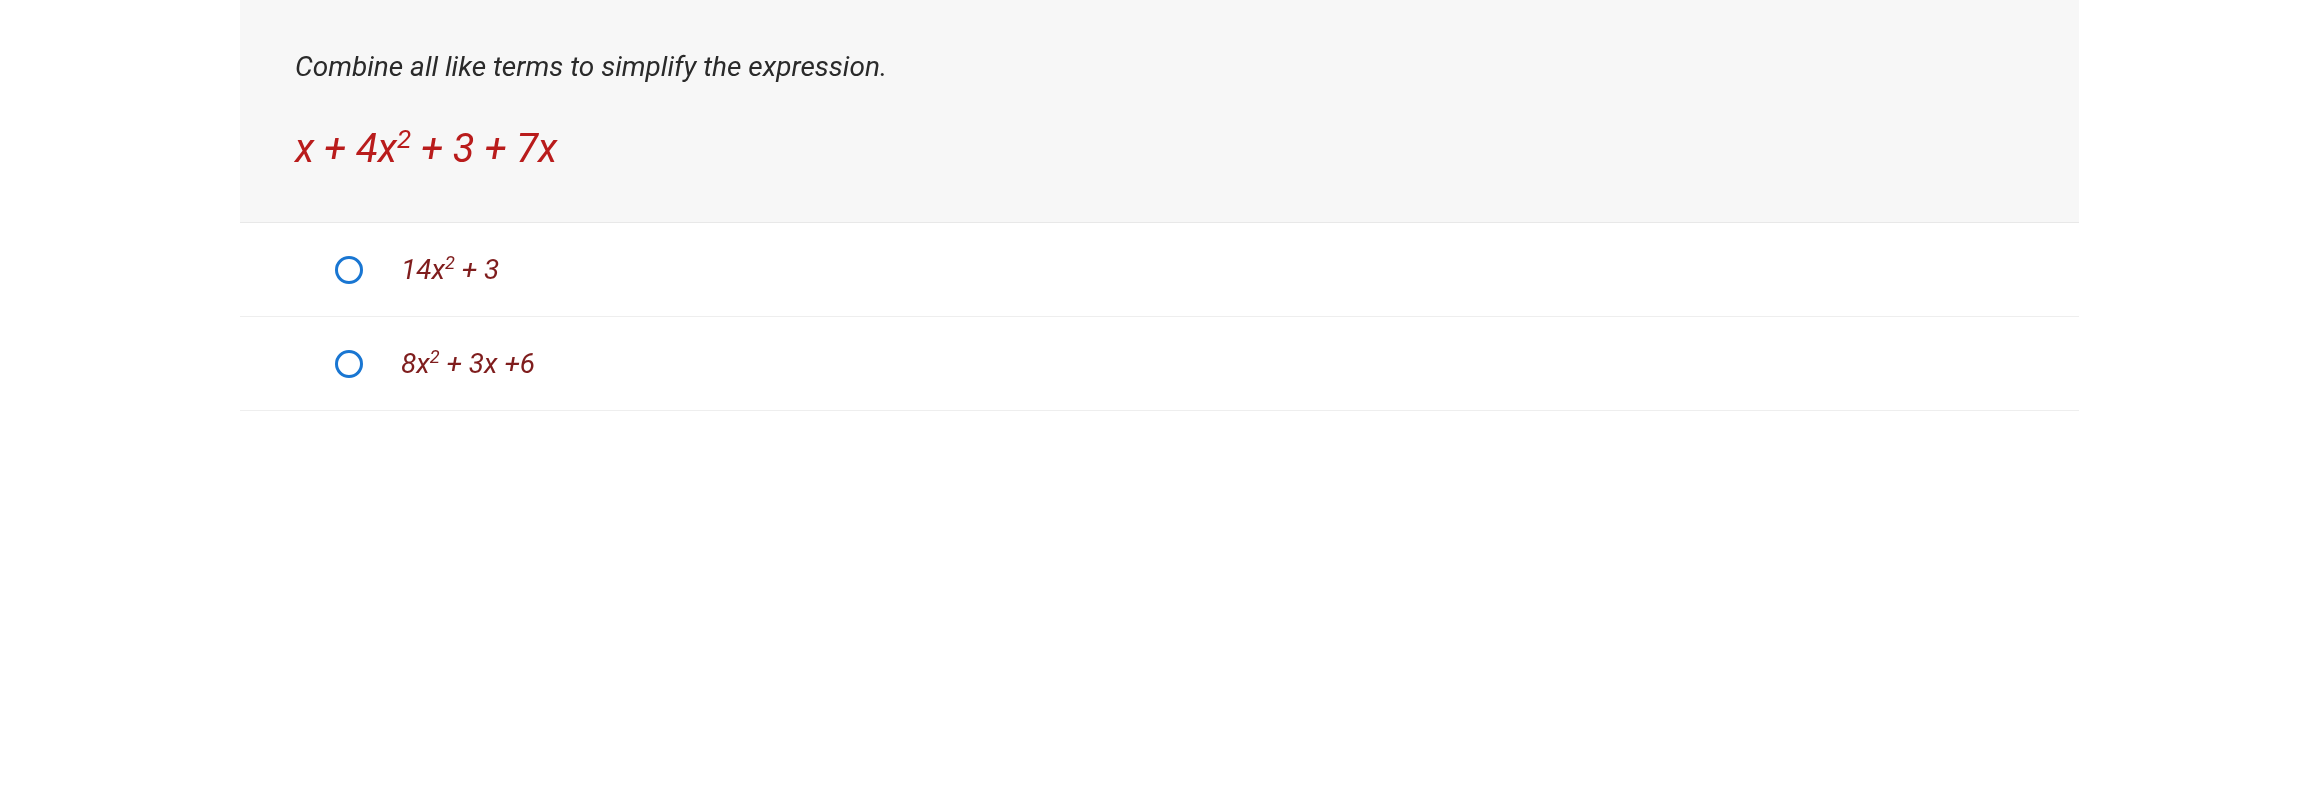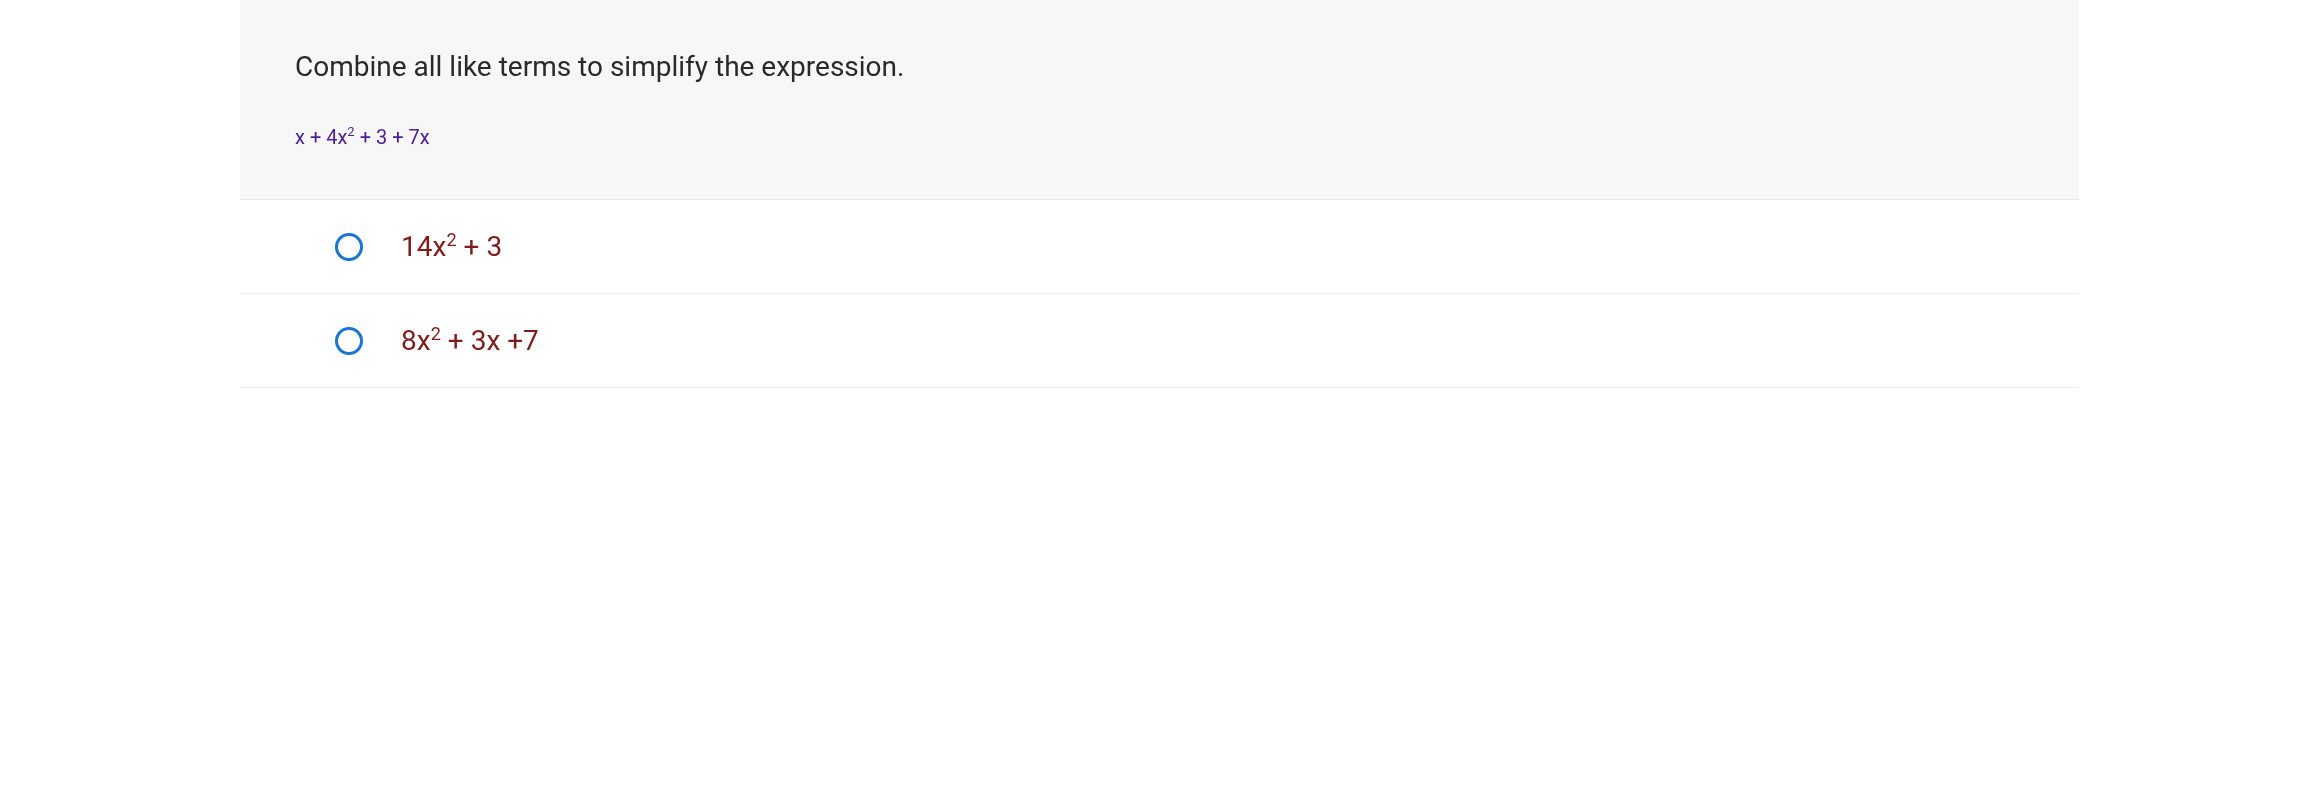--- a/index.html
+++ b/index.html
@@ -1,18 +1,19 @@
 <!DOCTYPE html>
 <html><head>
   <meta charset="utf-8">
   <style>
     * {
       margin: 0;
       padding: 0;
       box-sizing: border-box;
+      font-style: italic;
     }
     body {
       font-family: -apple-system, BlinkMacSystemFont, "Segoe UI", Roboto, Helvetica, Arial, sans-serif;
       background: #ffffff;
       width: 2319px;
       height: 797px;
     }
     .container {
       padding-left: 240px;
       padding-right: 240px;
@@ -23,22 +24,22 @@
       padding: 50px 55px 50px 55px;
       border-bottom: 1px solid #e8e8e8;
     }
     .prompt-text {
       font-size: 28px;
       color: #2a2a2a;
       margin-bottom: 42px;
       font-weight: 400;
     }
     .expression {
-      font-size: 20px;
-      color: #4c1d95;
+      font-size: 40px;
+      color: #b91c1c;
       font-weight: 400;
     }
     .options {
       padding: 0;
     }
     .option-row {
       display: flex;
       align-items: center;
       padding: 30px 0 30px 95px;
       border-bottom: 1px solid #eeeeee;
@@ -81,17 +82,17 @@
       <div class="option-text">
         <span>14x</span><sup>2</sup><span> + 3</span>
       </div>
     </div>
 
 
 
     <div class="option-row">
       <div class="radio-circle"></div>
       <div class="option-text">
-        <span>8x</span><sup>2</sup><span> + 3x +7</span>
+        <span>8x</span><sup>2</sup><span> + 3x +6</span>
       </div>
     </div>
   </div>
 </div>
 
 </body></html>

